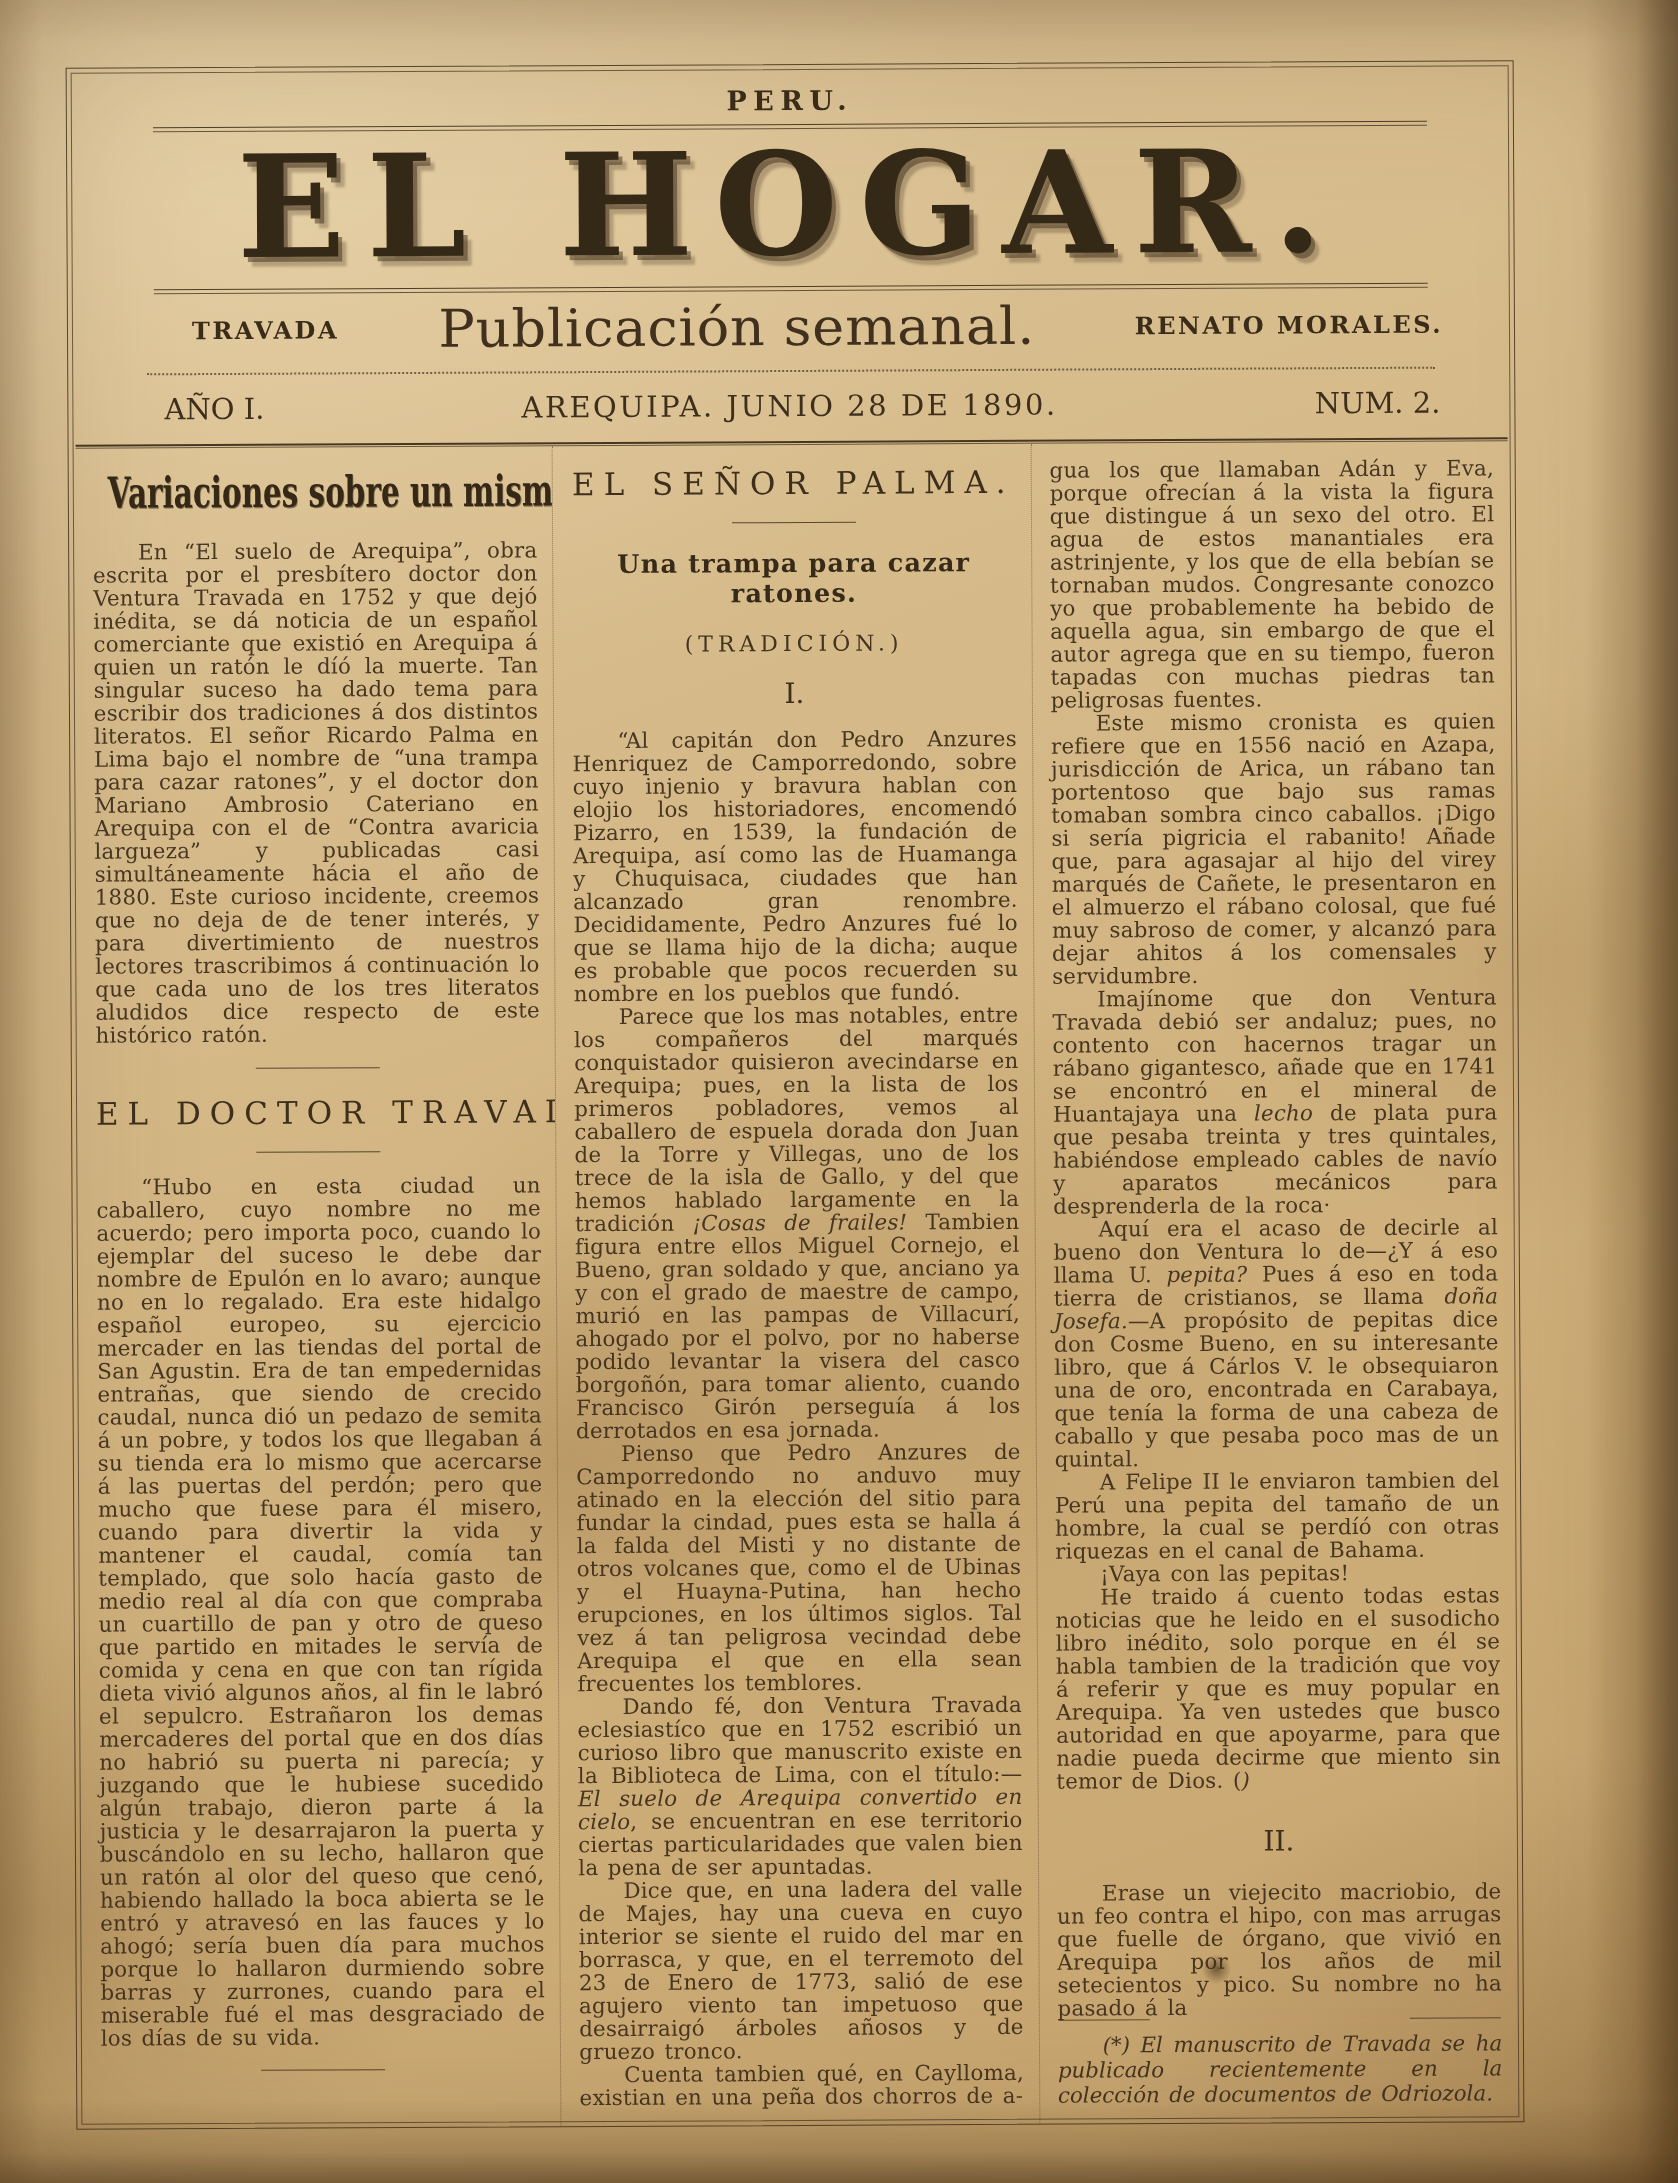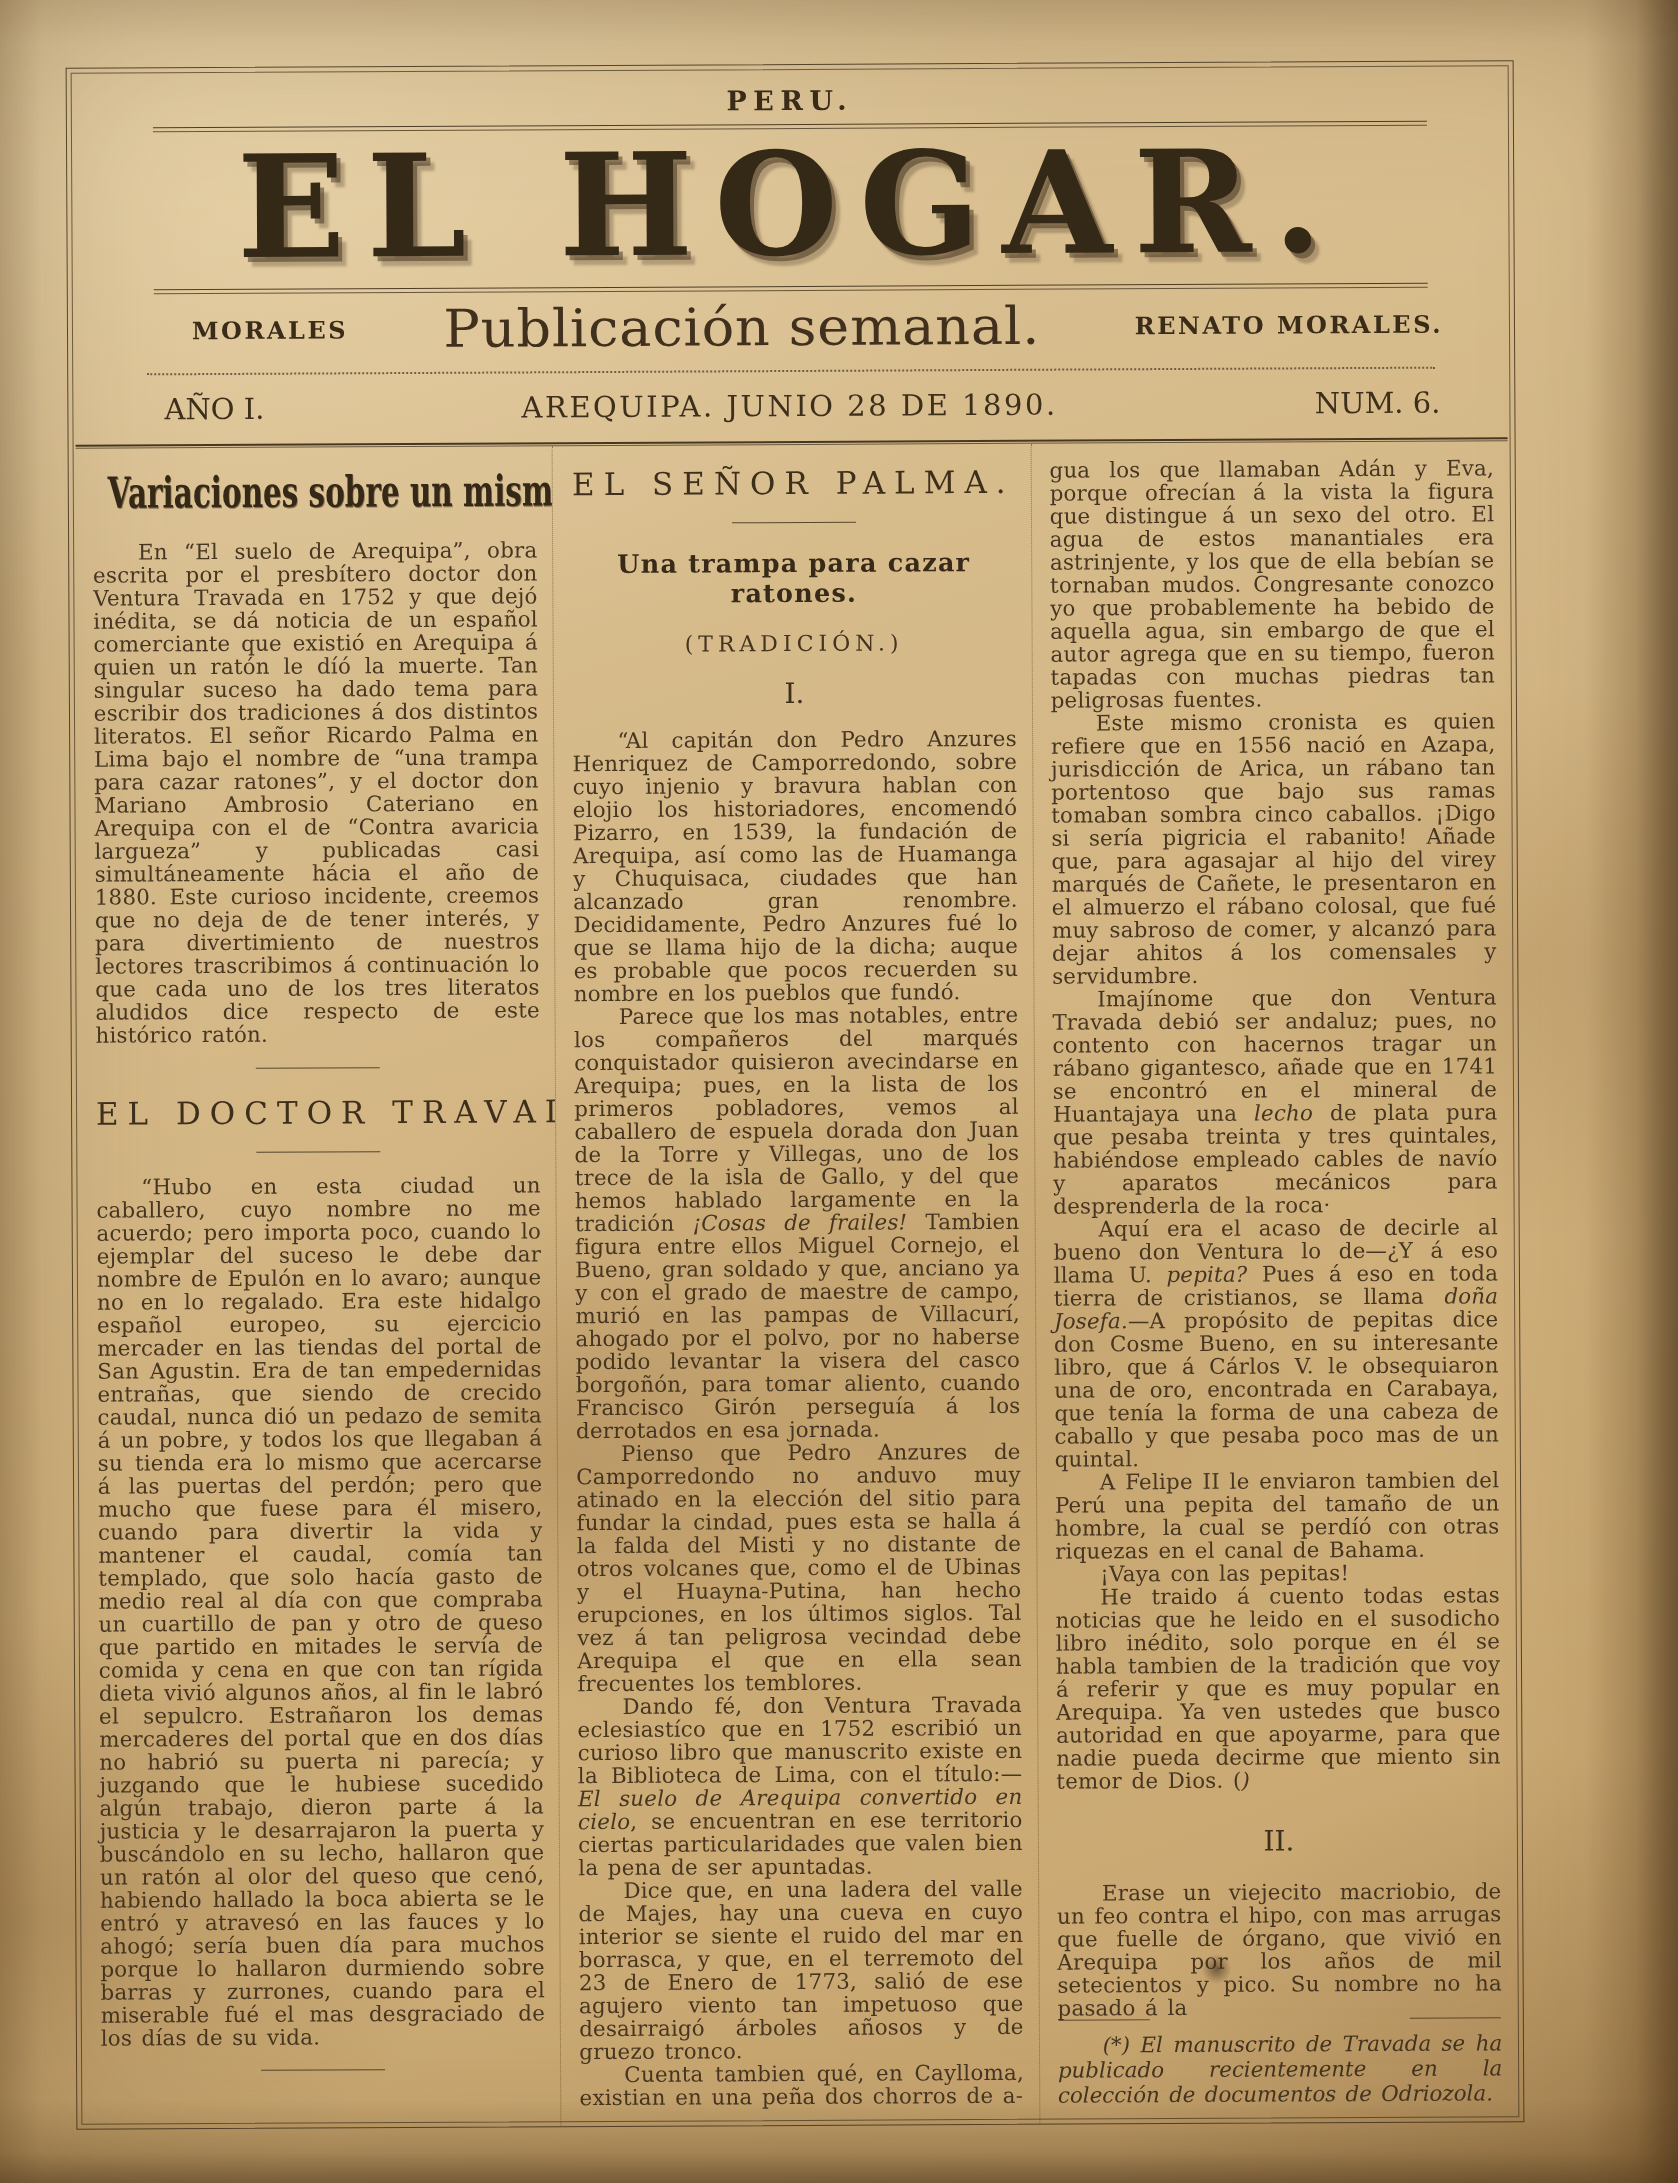--- a/index.html
+++ b/index.html
@@ -194,29 +194,29 @@
 
 <div class="paper">
   <div class="frame">
 
     <header class="masthead">
       <div class="country">PERU.</div>
       <div class="rule double"></div>
       <h1 class="title">EL HOGAR.</h1>
       <div class="rule double"></div>
       <div class="pub-row">
-        <span class="mast-label">MORALES</span>
+        <span class="mast-label">TRAVADA</span>
         <span class="subtitle">Publicación semanal.</span>
         <span class="mast-label">RENATO MORALES.</span>
       </div>
       <div class="rule dotted"></div>
       <div class="date-row">
         <span>AÑO I.</span>
         <span class="dateline">AREQUIPA. JUNIO 28 DE 1890.</span>
-        <span>NUM. 6.</span>
+        <span>NUM. 2.</span>
       </div>
       <div class="rule heavy"></div>
     </header>
 
     <main class="columns">
 
       <section class="col col1">
         <h2 class="fancy-wrap"><span class="fancy">Variaciones sobre un mismo tema.</span></h2>
         <div class="body">
             <p class="para">En “El suelo de Arequipa”, obra escrita por el presbítero doctor don Ventura Travada en 1752 y que dejó inédita, se dá noticia de un español comerciante que existió en Arequipa á quien un ratón le díó la muerte. Tan singular suceso ha dado tema para escribir dos tradiciones á dos distintos literatos. El señor Ricardo Palma en Lima bajo el nombre de “una trampa para cazar ratones”, y el doctor don Mariano Ambrosio Cateriano en Arequipa con el de “Contra avaricia largueza” y publicadas casi simultáneamente hácia el año de 1880. Este curioso incidente, creemos que no deja de de tener interés, y para divertimiento de nuestros lectores trascribimos á continuación lo que cada uno de los tres literatos aludidos dice respecto de este histórico ratón.</p>

